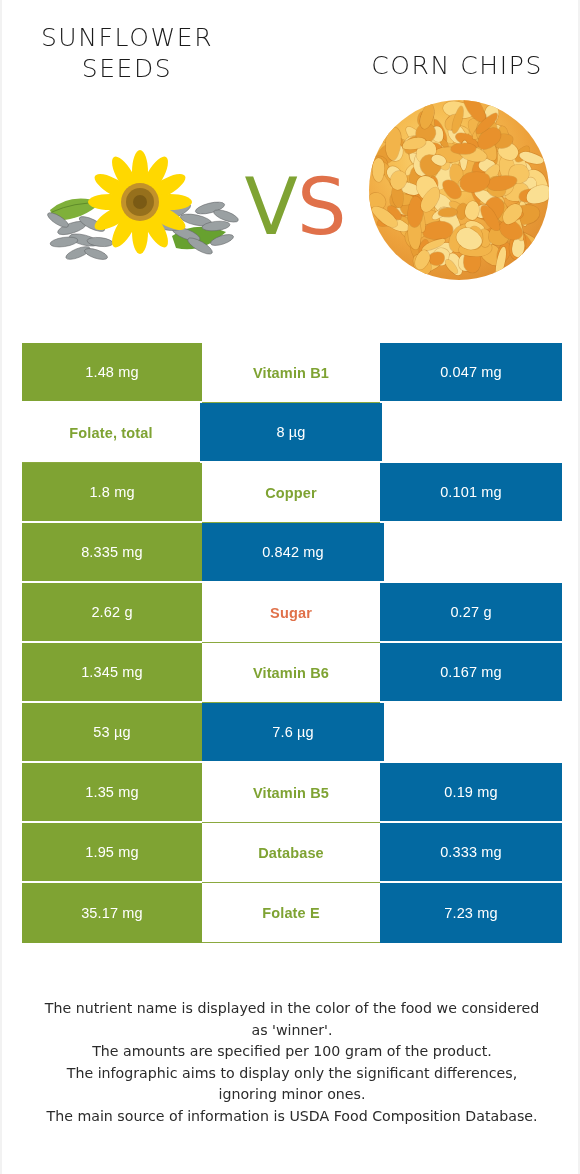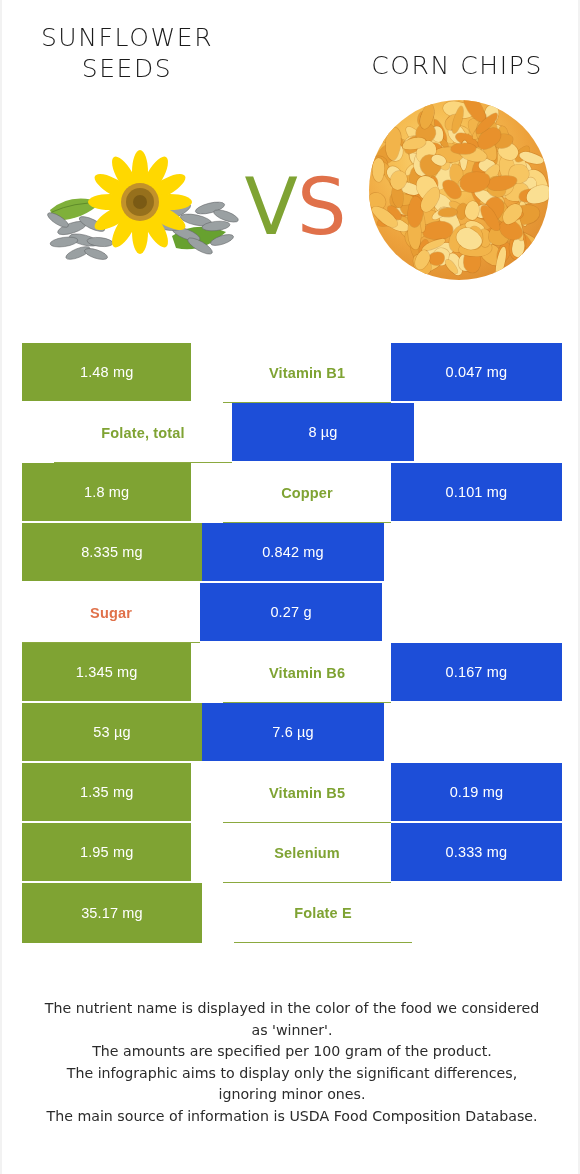--- a/index.html
+++ b/index.html
@@ -113,27 +113,27 @@
     border-bottom: 2px solid #ffffff;
   }
   .cell-mid {
     width: 178px;
     background: #ffffff;
     font-weight: bold;
     border-bottom: 1px solid #8ba93f;
   }
   .cell-right {
     width: 182px;
-    background: #1d4ed8;
+    background: #0369a1;
     color: #ffffff;
     border-bottom: 2px solid #ffffff;
   }
   .row:last-child .cell-left,
   .row:last-child .cell-right { border-bottom: none; }
-  .win-green { color: #7fa333; margin-left: 32px; }
+  .win-green { color: #7fa333; }
   .win-orange { color: #e0714a; }
 
   
   .footer {
     position: absolute;
     left: 34px;
     top: 998px;
     width: 512px;
     text-align: center;
     font-family: "DejaVu Sans", sans-serif;
@@ -418,45 +418,47 @@
       <div class="row">
         <div class="cell cell-left">1.8 mg</div>
         <div class="cell cell-mid win-green">Copper</div>
         <div class="cell cell-right">0.101 mg</div>
       </div>
       <div class="row">
         <div class="cell cell-left">8.335 mg</div>
         <div class="cell cell-right">0.842 mg</div>
       </div>
       <div class="row">
+        <div class="cell cell-left">2.62 g</div>
         <div class="cell cell-mid win-orange">Sugar</div>
         <div class="cell cell-right">0.27 g</div>
       </div>
       <div class="row">
         <div class="cell cell-left">1.345 mg</div>
         <div class="cell cell-mid win-green">Vitamin B6</div>
         <div class="cell cell-right">0.167 mg</div>
       </div>
       <div class="row">
         <div class="cell cell-left">53 µg</div>
         <div class="cell cell-right">7.6 µg</div>
       </div>
       <div class="row">
         <div class="cell cell-left">1.35 mg</div>
         <div class="cell cell-mid win-green">Vitamin B5</div>
         <div class="cell cell-right">0.19 mg</div>
       </div>
       <div class="row">
         <div class="cell cell-left">1.95 mg</div>
-        <div class="cell cell-mid win-green">Selenium</div>
+        <div class="cell cell-mid win-green">Database</div>
         <div class="cell cell-right">0.333 mg</div>
       </div>
       <div class="row">
         <div class="cell cell-left">35.17 mg</div>
         <div class="cell cell-mid win-green">Folate E</div>
+        <div class="cell cell-right">7.23 mg</div>
       </div>
     </div>
 
   <div class="footer">The nutrient name is displayed in the color of the food we considered as 'winner'.
 The amounts are specified per 100 gram of the product.
 The infographic aims to display only the significant differences, ignoring minor ones.
 The main source of information is USDA Food Composition Database.</div>
 
 </div>
 

